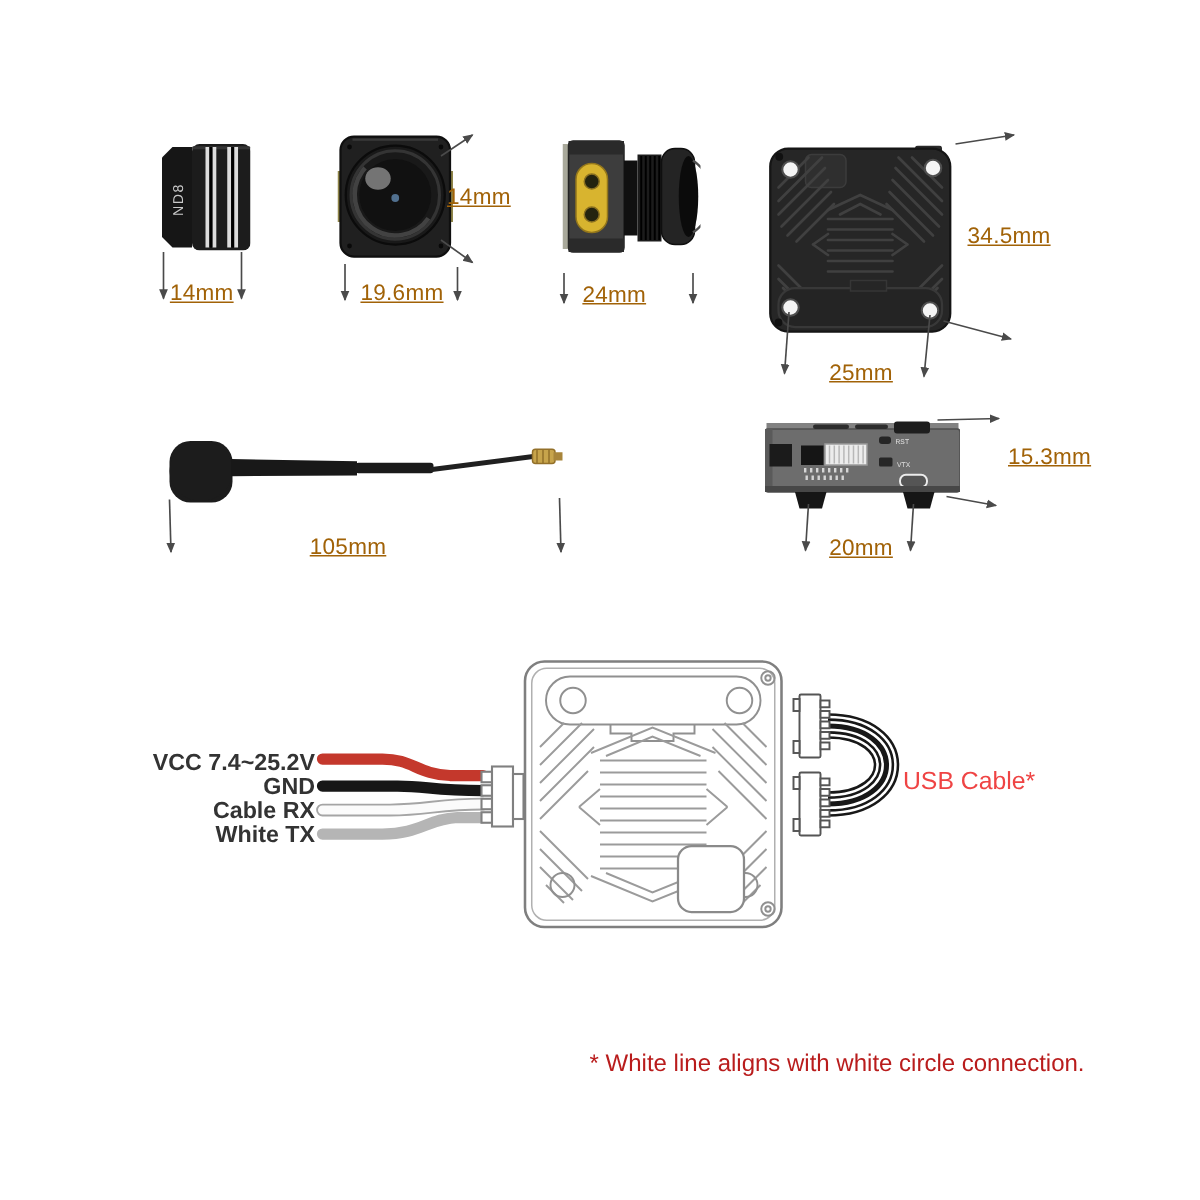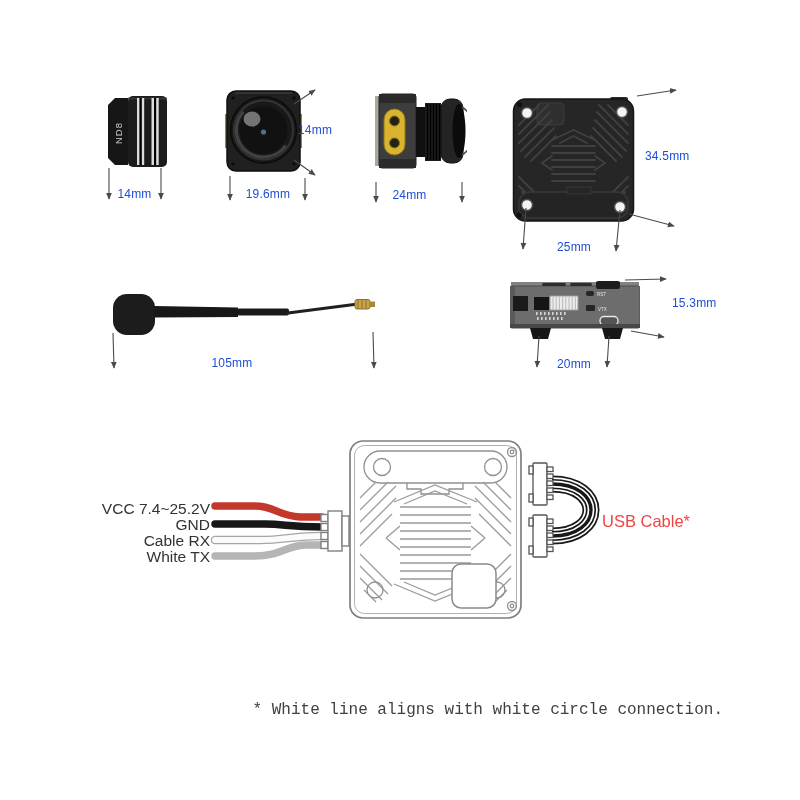--- a/index.html
+++ b/index.html
@@ -1,25 +1,25 @@
 <!DOCTYPE html>
 <html><head>
 <meta charset="utf-8">
 <style>
   html,body{margin:0;padding:0;background:#fff;}
   #canvas{position:relative;width:800px;height:800px;background:#ffffff;overflow:hidden;
           font-family:"Liberation Sans",sans-serif;}
   .abs{position:absolute;}
-  .dim{position:absolute;font-size:12px;color:#1d4ed8;letter-spacing:.2px;white-space:nowrap;}
+  .dim{position:absolute;font-size:15px;color:#a16207;letter-spacing:.2px;white-space:nowrap;text-decoration:underline;}
   .dim.ctr{text-align:center;}
   .wire-label{position:absolute;left:60px;width:150px;height:17px;text-align:right;
-              font-size:15.5px;color:#333;white-space:nowrap;}
+              font-size:15.5px;color:#333;white-space:nowrap;font-weight:bold;}
   .usb-label{position:absolute;font-size:16.5px;color:#ef4444;white-space:nowrap;}
   .footnote{position:absolute;right:77px;top:699px;text-align:right;font-size:16px;
-            line-height:22px;color:#404040;white-space:nowrap;font-family:Liberation Mono, monospace;}
+            line-height:22px;color:#b91c1c;white-space:nowrap;}
   svg{display:block;}
 </style>
 </head>
 <body>
 
 <div id="canvas">
 
   <svg class="abs" style="left:108px;top:96px" width="59" height="71" viewBox="0 0 59 71">
     <path d="M0,9 L7,2 H20 V69 H7 L0,62 Z" fill="#161616"></path>
     <rect x="20" y="0" width="39" height="71" rx="5" fill="#1c1c1c"></rect>

